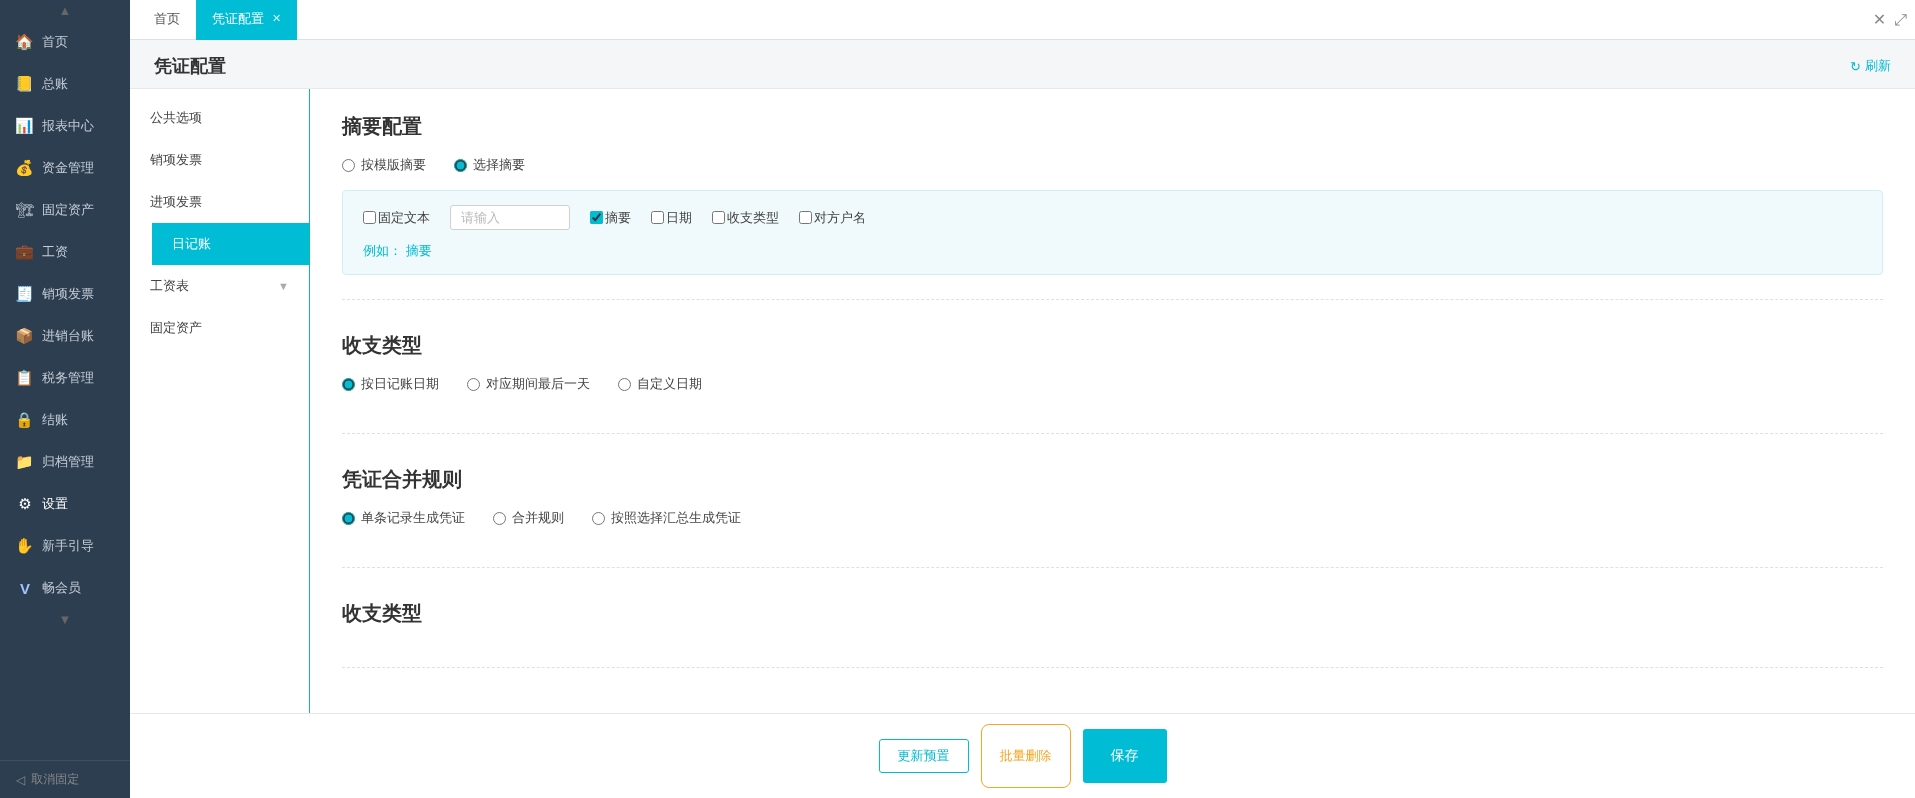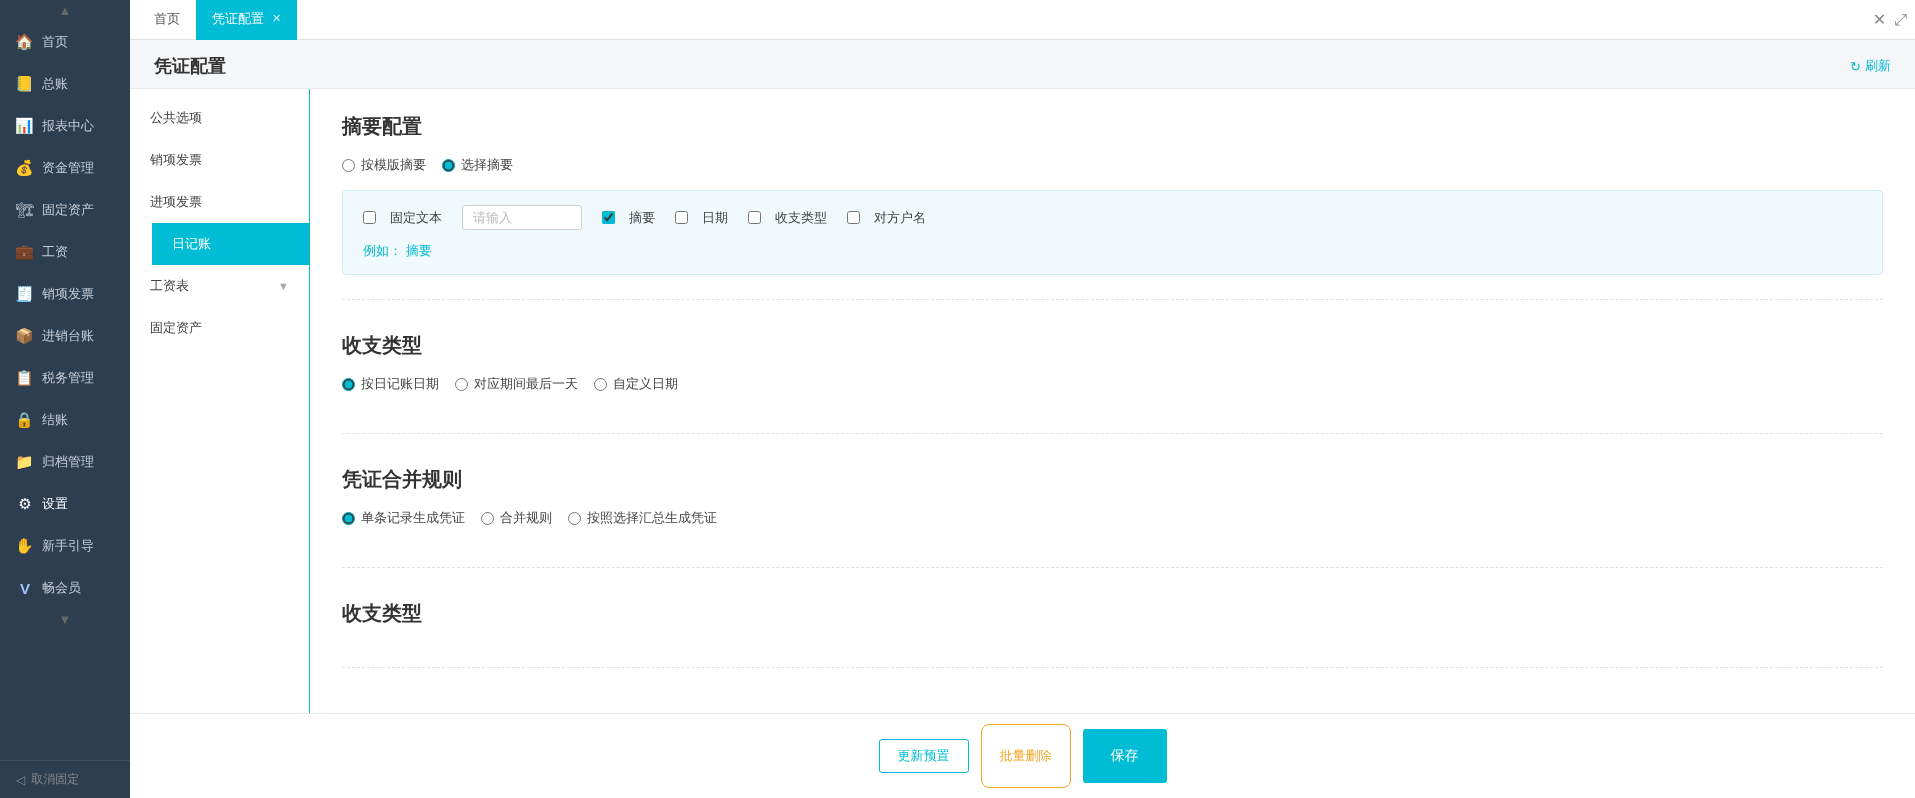--- a/index.html
+++ b/index.html
@@ -153,21 +153,21 @@
     .section-title {
       font-size: 20px;
       font-weight: bold;
       color: #333;
       margin-bottom: 16px;
     }
 
     
     .radio-group {
       display: flex;
-      gap: 16px;
+      gap: 28px;
       align-items: center;
       margin-bottom: 16px;
     }
     .radio-label {
       display: flex;
       align-items: center;
       gap: 6px;
       cursor: pointer;
       color: #444;
     }
@@ -183,21 +183,21 @@
     .checkbox-group {
       display: flex;
       gap: 20px;
       align-items: center;
       flex-wrap: wrap;
       margin-bottom: 12px;
     }
     .checkbox-label {
       display: flex;
       align-items: center;
-      gap: 14px;
+      gap: 2px;
       cursor: pointer;
       color: #444;
     }
     .checkbox-label input[type="checkbox"] { accent-color: #00bcd4; cursor: pointer; }
     .text-input {
       border: 1px solid #d0d0d0;
       border-radius: 3px;
       padding: 4px 10px;
       font-size: 13px;
       width: 120px;

